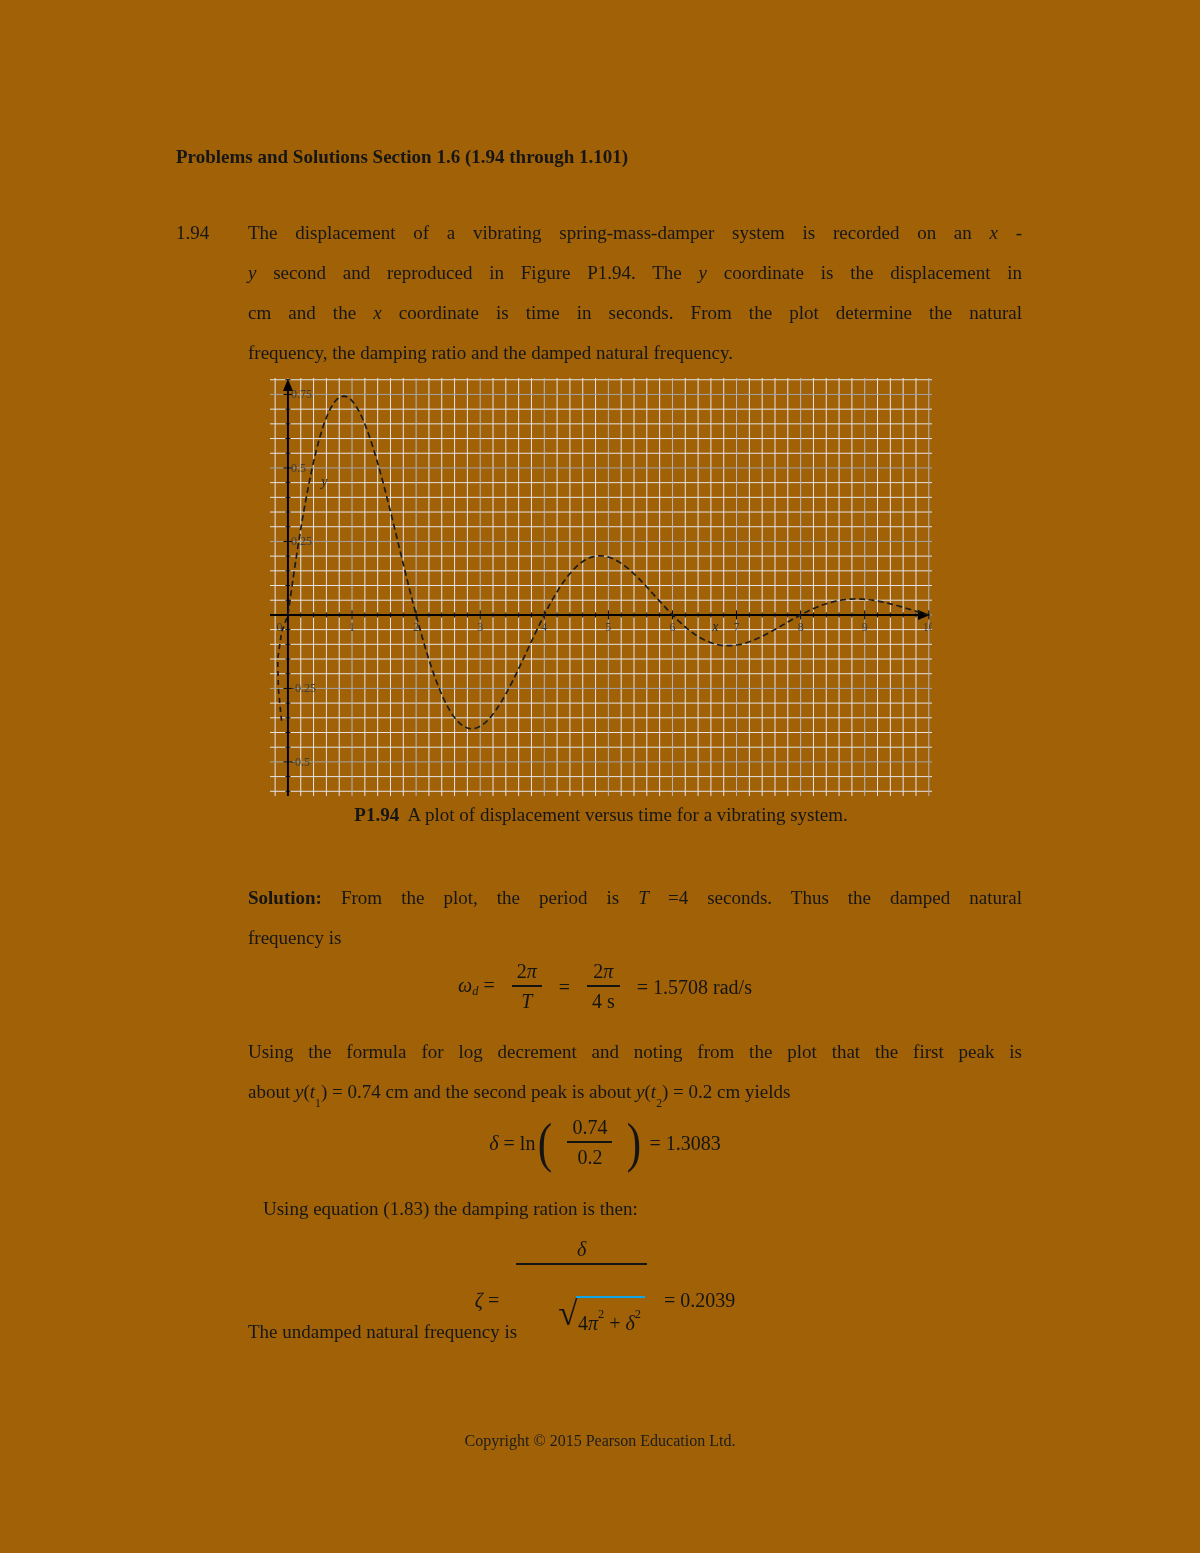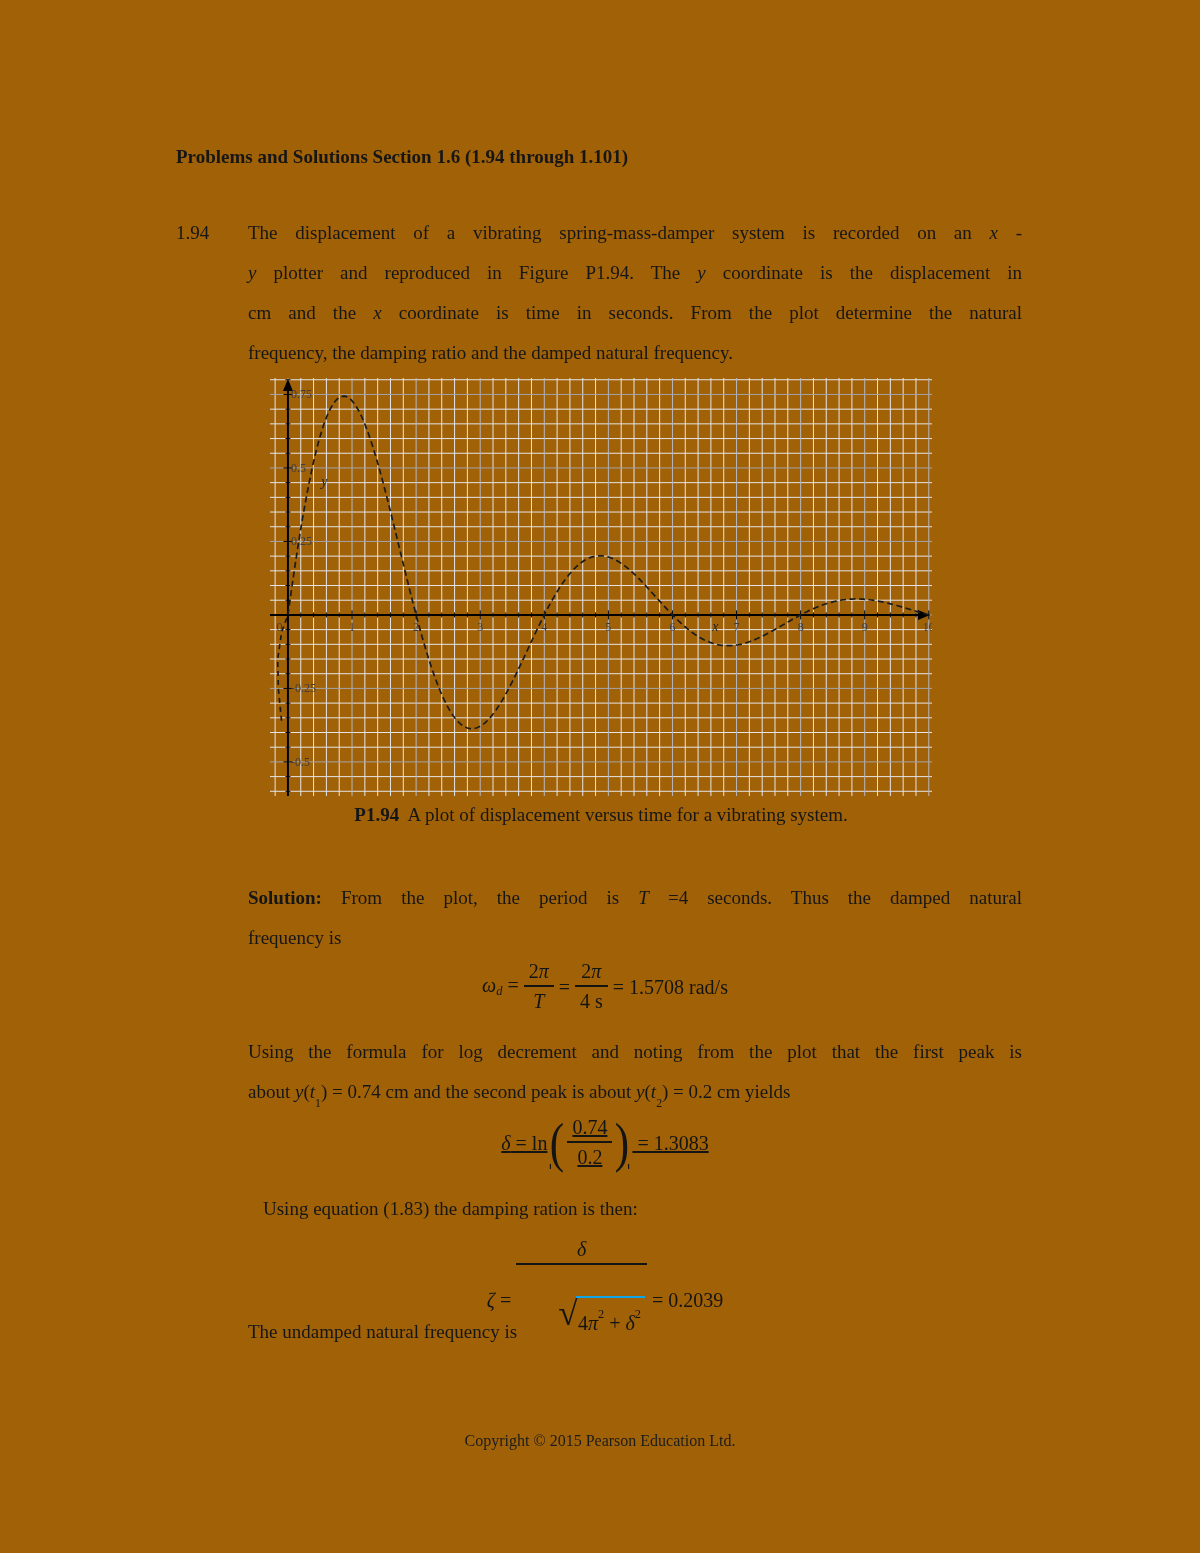--- a/index.html
+++ b/index.html
@@ -13,23 +13,23 @@
   .problem-body{margin-left:72px;width:774px;}
   .line{height:40px;line-height:40px;font-size:19px;text-align:justify;text-align-last:justify;font-family:Liberation Serif, serif;}
   .line.last{text-align-last:left;}
   .figure{position:absolute;left:270px;top:378px;width:662px;height:418px;}
   .figure svg{display:block;}
   .caption{position:absolute;left:248px;top:800px;width:706px;text-align:center;font-size:19px;line-height:30px;}
   .caption span{white-space:pre;}
   .solution-para{position:absolute;left:248px;width:774px;}
   #para1{top:878px;} #para2{top:1032px;} #para3{top:1189px;margin-left:15px;} #para4{top:1312px;}
   .equation{position:absolute;left:248px;width:714px;display:flex;justify-content:center;align-items:center;font-size:20px;color:#141414;}
-  #eq1{top:958px;justify-content:center;} #eq2{top:1114px;text-decoration:underline;} #eq3{top:1236px;}
+  #eq1{top:958px;justify-content:center;} #eq2{top:1114px;} #eq3{top:1236px;}
   .equation span{white-space:pre;}
-  .frac{display:inline-flex;flex-direction:column;align-items:center;margin:0 0;}
+  .frac{display:inline-flex;flex-direction:column;align-items:center;margin:0 12px;}
   .fnum{align-self:stretch;text-align:center;border-bottom:2px solid #141414;line-height:27px;padding:0 5px;}
   .fden{align-self:stretch;text-align:center;line-height:29px;padding:0 5px;}
   .fden.nopad{padding:2px 2px 0 2px;}
   .bigparen{font-size:54px;line-height:50px;font-weight:400;margin:0 1px;transform:scaleX(.8);}
   .sqrt{display:inline-flex;align-items:flex-start;}
   .radical{font-size:36px;line-height:34px;margin-right:-2px;}
   .radicand{border-top:2px solid #0ea5e9;padding:3px 4px 0 2px;line-height:26px;}
   .it{font-style:italic;}
   .bd{font-weight:bold;}
   .sub{font-size:62%;vertical-align:-22%;}
@@ -40,21 +40,21 @@
 <body>
 
 <div class="page">
 
   <div class="page-title">Problems and Solutions Section 1.6 (1.94 through 1.101)</div>
 
   <div class="problem">
     <div class="problem-number">1.94</div>
     <div class="problem-body">
         <div class="line"><span>The displacement of a vibrating spring-mass-damper system is recorded on an </span><span class="it">x</span><span> -</span></div>
-        <div class="line"><span class="it">y</span><span> plotter and reproduced in Figure P1.94. The </span><span class="it">y</span><span> coordinate is the displacement in</span></div>
+        <div class="line"><span class="it">y</span><span> second and reproduced in Figure P1.94. The </span><span class="it">y</span><span> coordinate is the displacement in</span></div>
         <div class="line"><span>cm and the </span><span class="it">x</span><span> coordinate is time in seconds.  From the plot determine the natural</span></div>
         <div class="line last"><span>frequency, the damping ratio and the damped natural frequency.</span></div>
       </div>
   </div>
 
   <div class="figure">
     <svg id="plot-svg" width="662" height="418" viewBox="0 0 662 418">
         <g stroke="#e4e4e9" stroke-width="1">
           <line x1="5.126815101645693" y1="0" x2="5.126815101645693" y2="418"></line>
           <line x1="30.760890609874153" y1="0" x2="30.760890609874153" y2="418"></line>

